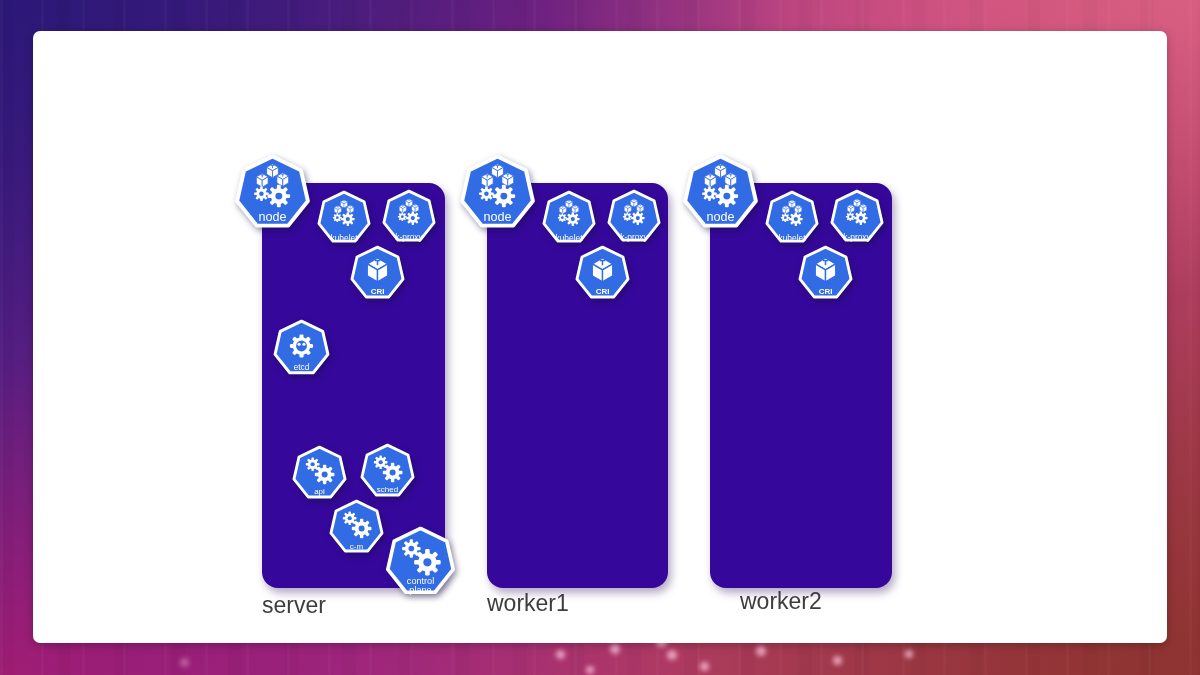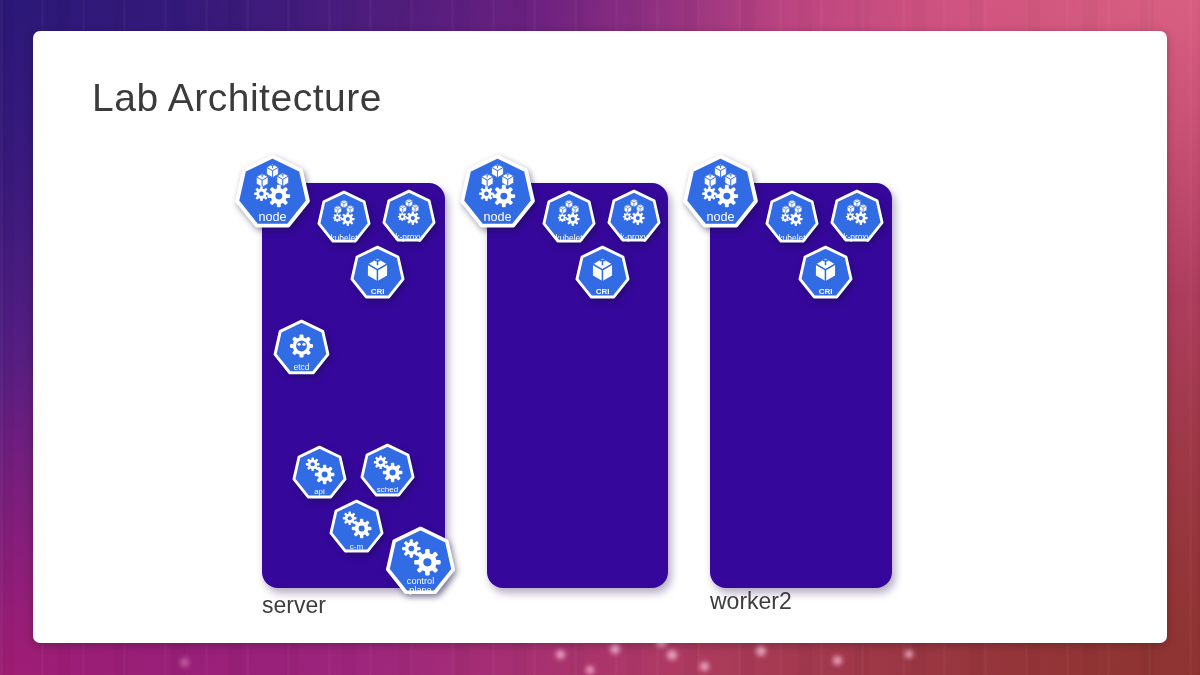--- a/index.html
+++ b/index.html
@@ -104,21 +104,20 @@
           <circle r="13"></circle>
         </g>
         <circle r="8" fill="#326CE5"></circle>
         <circle cx="-3.6" cy="-2.5" r="2.3" fill="#fff"></circle>
         <circle cx="3.6" cy="-2.5" r="2.3" fill="#fff"></circle>
       </g>
     </defs>
   </svg>
 
   <div class="panel"></div>
-  <div class="title">Lab Architecture</div>
 
   <div class="block" style="left:262px;top:183px;width:183px;height:405px"></div>
   <div class="block" style="left:487px;top:183px;width:181px;height:405px"></div>
   <div class="block" style="left:710px;top:183px;width:182px;height:405px"></div>
 
   <svg class="ic" viewBox="0 0 100 100" style="left:233px;top:155px;width:79px;height:79px">
     <use href="#heptPath" class="heptFill"></use>
     <use href="#nodeGlyphG" transform="translate(50,40)"></use>
     <text x="50" y="83" class="lbl lbl-node">node</text>
   </svg>
@@ -200,15 +199,16 @@
     <use href="#nodeGlyphG" transform="translate(50,40) scale(0.85)"></use>
     <text x="50" y="89" class="lbl lbl-sm">k-proxy</text>
   </svg>
   <svg class="ic" viewBox="0 0 100 100" style="left:797px;top:246px;width:57px;height:57px">
     <use href="#heptPath" class="heptFill"></use>
     <use href="#cubeG" transform="translate(50,42) scale(1.5)"></use>
     <text x="50" y="84" class="lbl lbl-cri">CRI</text>
   </svg>
 
   <div class="cluster-label" style="left:262px;top:592px;width:183px">server</div>
-  <div class="cluster-label" style="left:710px;top:588px;width:182px">worker2</div>
+  <div class="cluster-label" style="left:487px;top:590px;width:181px">worker1</div>
+  <div class="cluster-label" style="left:740px;top:588px;width:182px">worker2</div>
 
 </div>
 
 </body></html>

